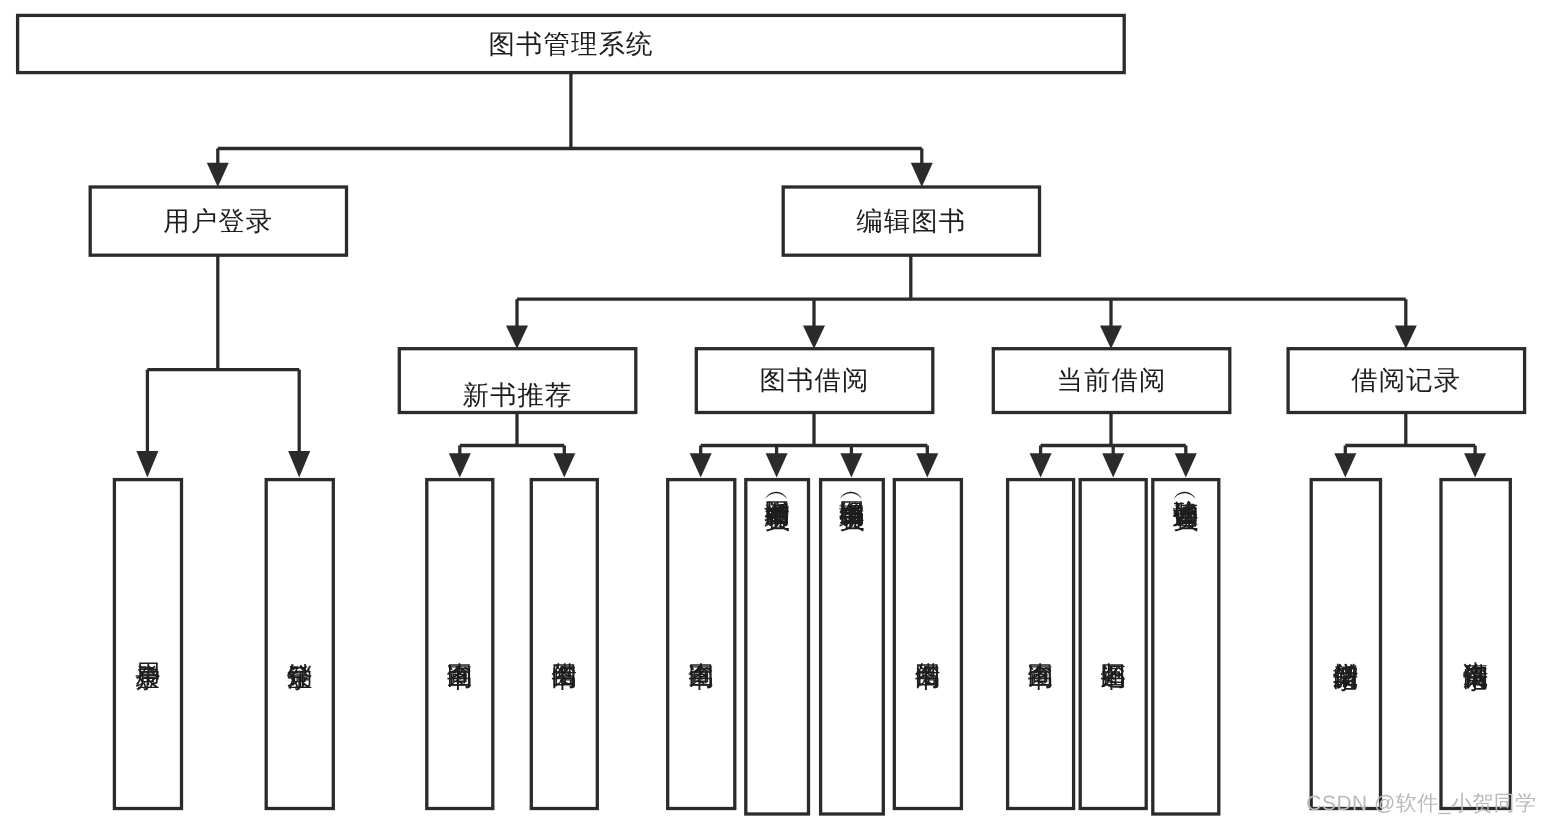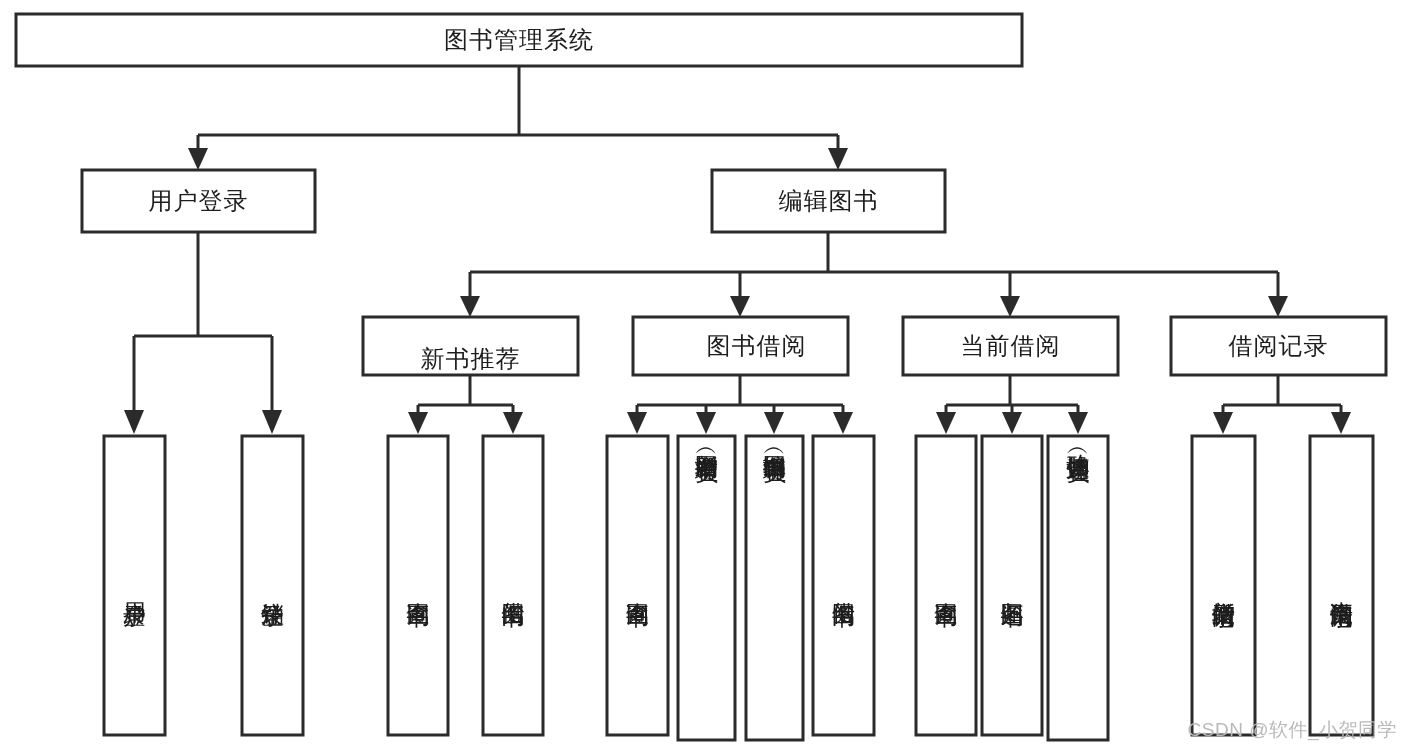--- a/index.html
+++ b/index.html
@@ -201,21 +201,21 @@
   <div class="htext-wrap" style="left:82px; top:170px; width:233px; height:62px;">
     <span class="htext">用户登录</span>
   </div>
   <div class="htext-wrap" style="left:712px; top:170px; width:233px; height:62px;">
     <span class="htext">编辑图书</span>
   </div>
 
   <div class="htext-wrap" style="left:363px; top:317px; width:215px; height:58px;align-items:flex-end;">
     <span class="htext">新书推荐</span>
   </div>
-  <div class="htext-wrap" style="left:633px; top:317px; width:215px; height:58px;padding-left:16px;">
+  <div class="htext-wrap" style="left:633px; top:317px; width:215px; height:58px;">
     <span class="htext">图书借阅</span>
   </div>
   <div class="htext-wrap" style="left:903px; top:317px; width:215px; height:58px;border-radius:17px;">
     <span class="htext">当前借阅</span>
   </div>
   <div class="htext-wrap" style="left:1171px; top:317px; width:215px; height:58px;border-radius:12px;">
     <span class="htext">借阅记录</span>
   </div>
 
   <div class="vtext-wrap" style="left:104px; top:436px; width:61px; height:299px;">

